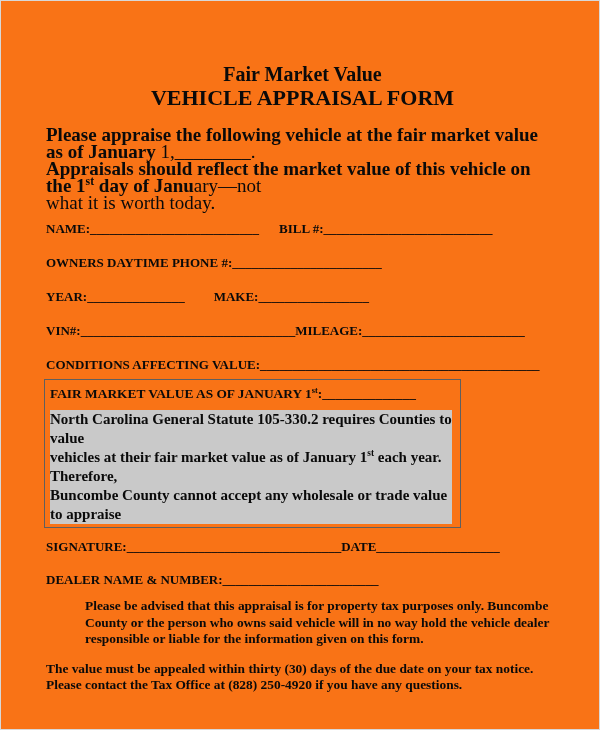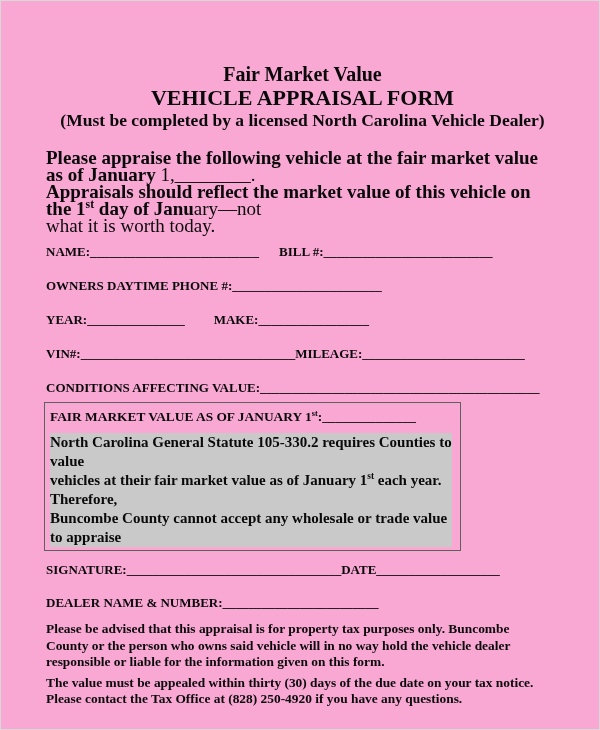--- a/index.html
+++ b/index.html
@@ -4,21 +4,21 @@
 <style>
   * { margin: 0; padding: 0; box-sizing: border-box; }
   html, body { background: #ffffff; }
   body {
     width: 600px; height: 730px;
     font-family: "Liberation Serif", "DejaVu Serif", serif;
     color: #0a0a0a;
   }
   .page {
     width: 600px; height: 730px;
-    background: #f9a8d4;
+    background: #f97316;
     border: 1px solid #d8d8d8;
     overflow: hidden;
   }
   .content { padding: 0 40px 0 45px; }
 
   
   .titles { padding-top: 62px; text-align: center; font-weight: bold; }
   .title1 { font-size: 20px; line-height: 23px; }
   .title2 { font-size: 22px; line-height: 23px; }
   .title3 { font-size: 17.5px; line-height: 23px; }
@@ -48,33 +48,32 @@
   .statute { margin-top: 8px; font-size: 15px; line-height: 19px; font-weight: bold; }
   .statute .line { display: block; }
   .hl { display: inline-block; background: #c9c9c9; }
 
   
   .row-sig { margin-top: 10px; }
   .row-dealer { margin-top: 16px; }
 
   
   .notice { font-weight: bold; font-size: 13.4px; line-height: 16.5px; white-space: pre-line; }
-  .notice-liability { margin-top: 10px; }
-  .notice-appeal { margin-top: 4px; }
+  .notice-liability { margin-top: 10px; margin-left: 39px; }
+  .notice-appeal { margin-top: 13px; }
 </style>
 </head>
 <body>
 
 <div class="page">
   <div class="content">
 
     <div class="titles">
       <div class="title1">Fair Market Value</div>
       <div class="title2">VEHICLE APPRAISAL FORM</div>
-      <div class="title3">(Must be completed by a licensed North Carolina Vehicle Dealer)</div>
     </div>
 
     <div class="intro">
       <span>Please appraise the following vehicle at the fair market value as of January</span><span class="reg"> 1,________.</span><br>
       <span>Appraisals should reflect the market value of this vehicle on the 1</span><sup class="sm">st</sup><span> day of Janu</span><span class="reg">ary—not</span><br>
       <span class="reg">what it is worth today.</span>
     </div>
 
     <div class="row row-name">
       <span>NAME:</span><span class="blank">__________________________</span><span class="gap-bill">BILL #:</span><span class="blank">__________________________</span>

